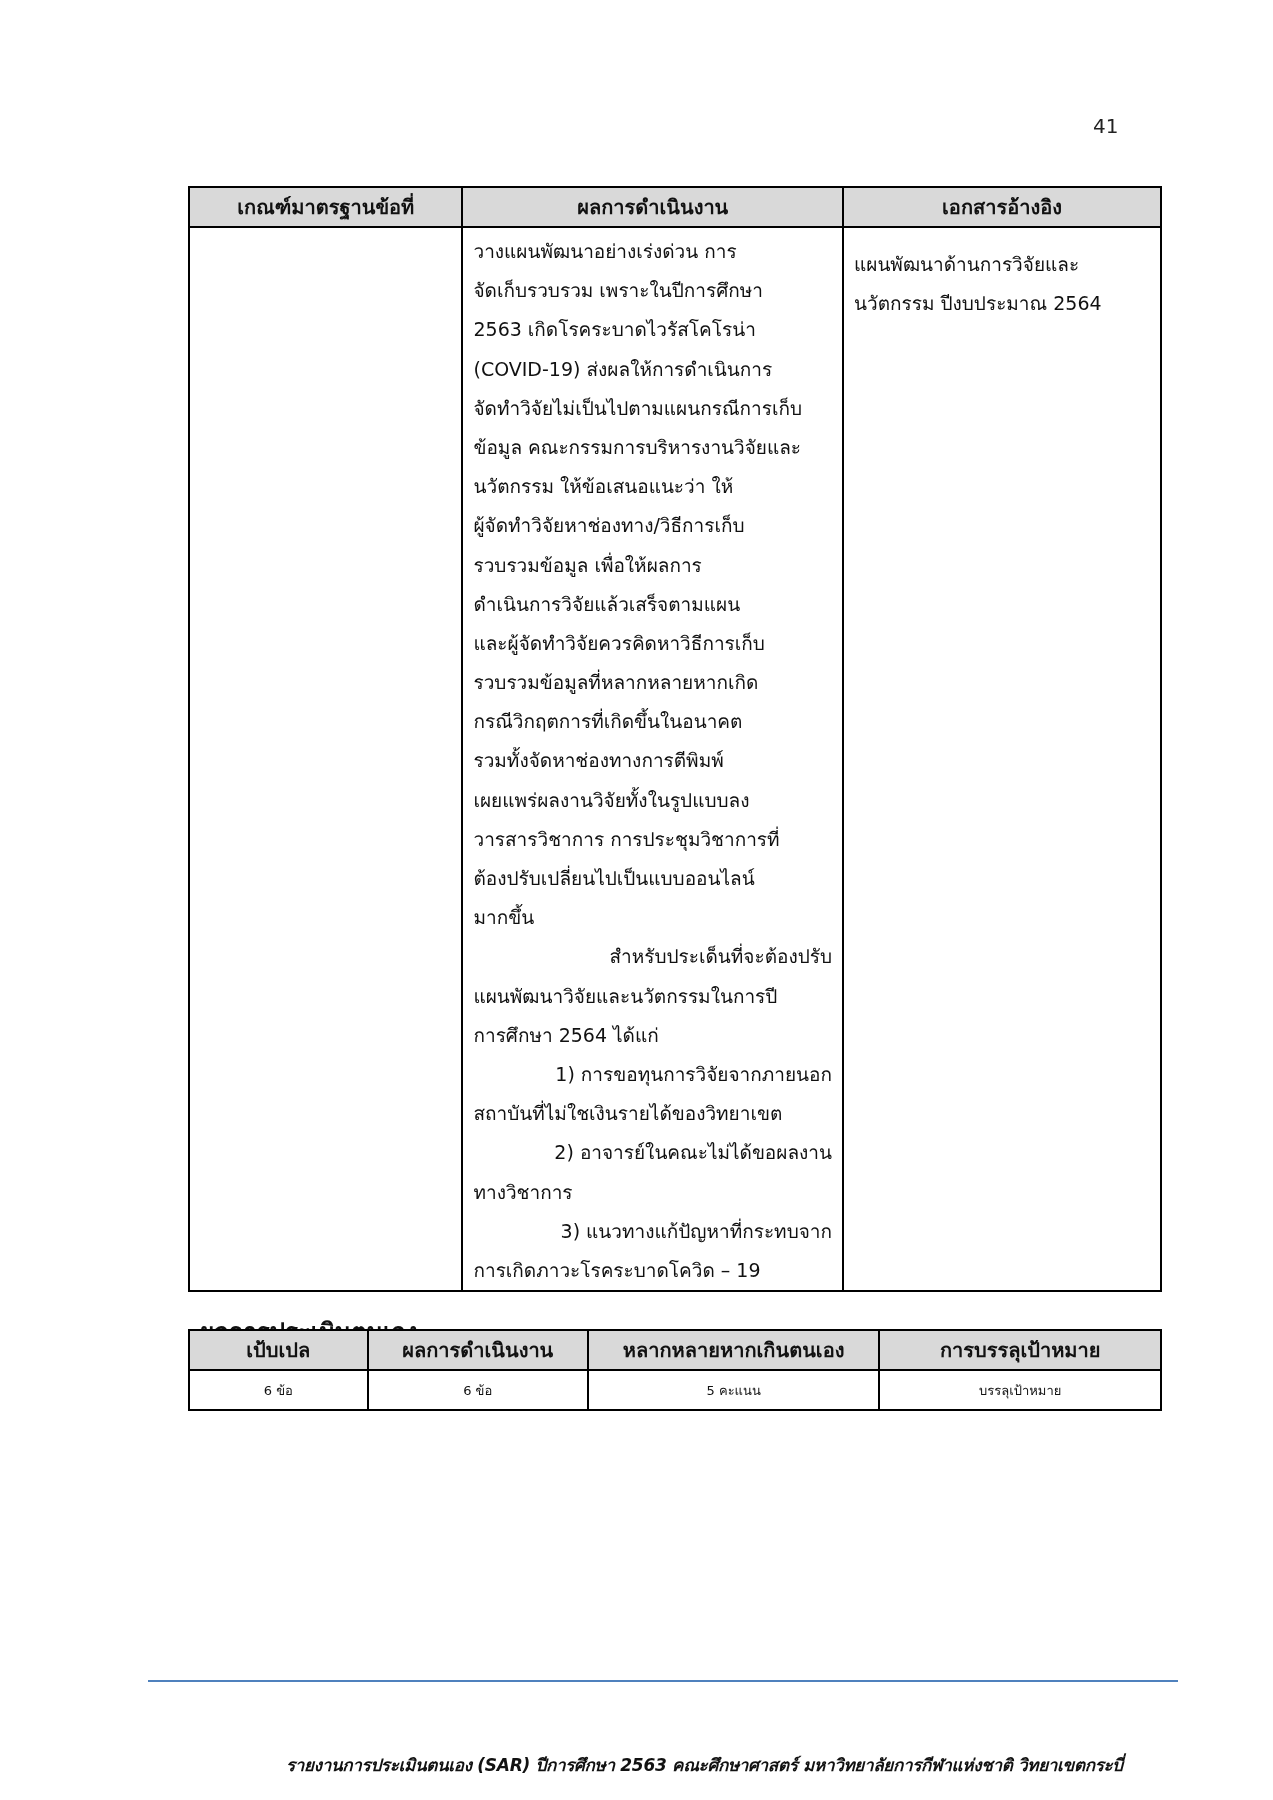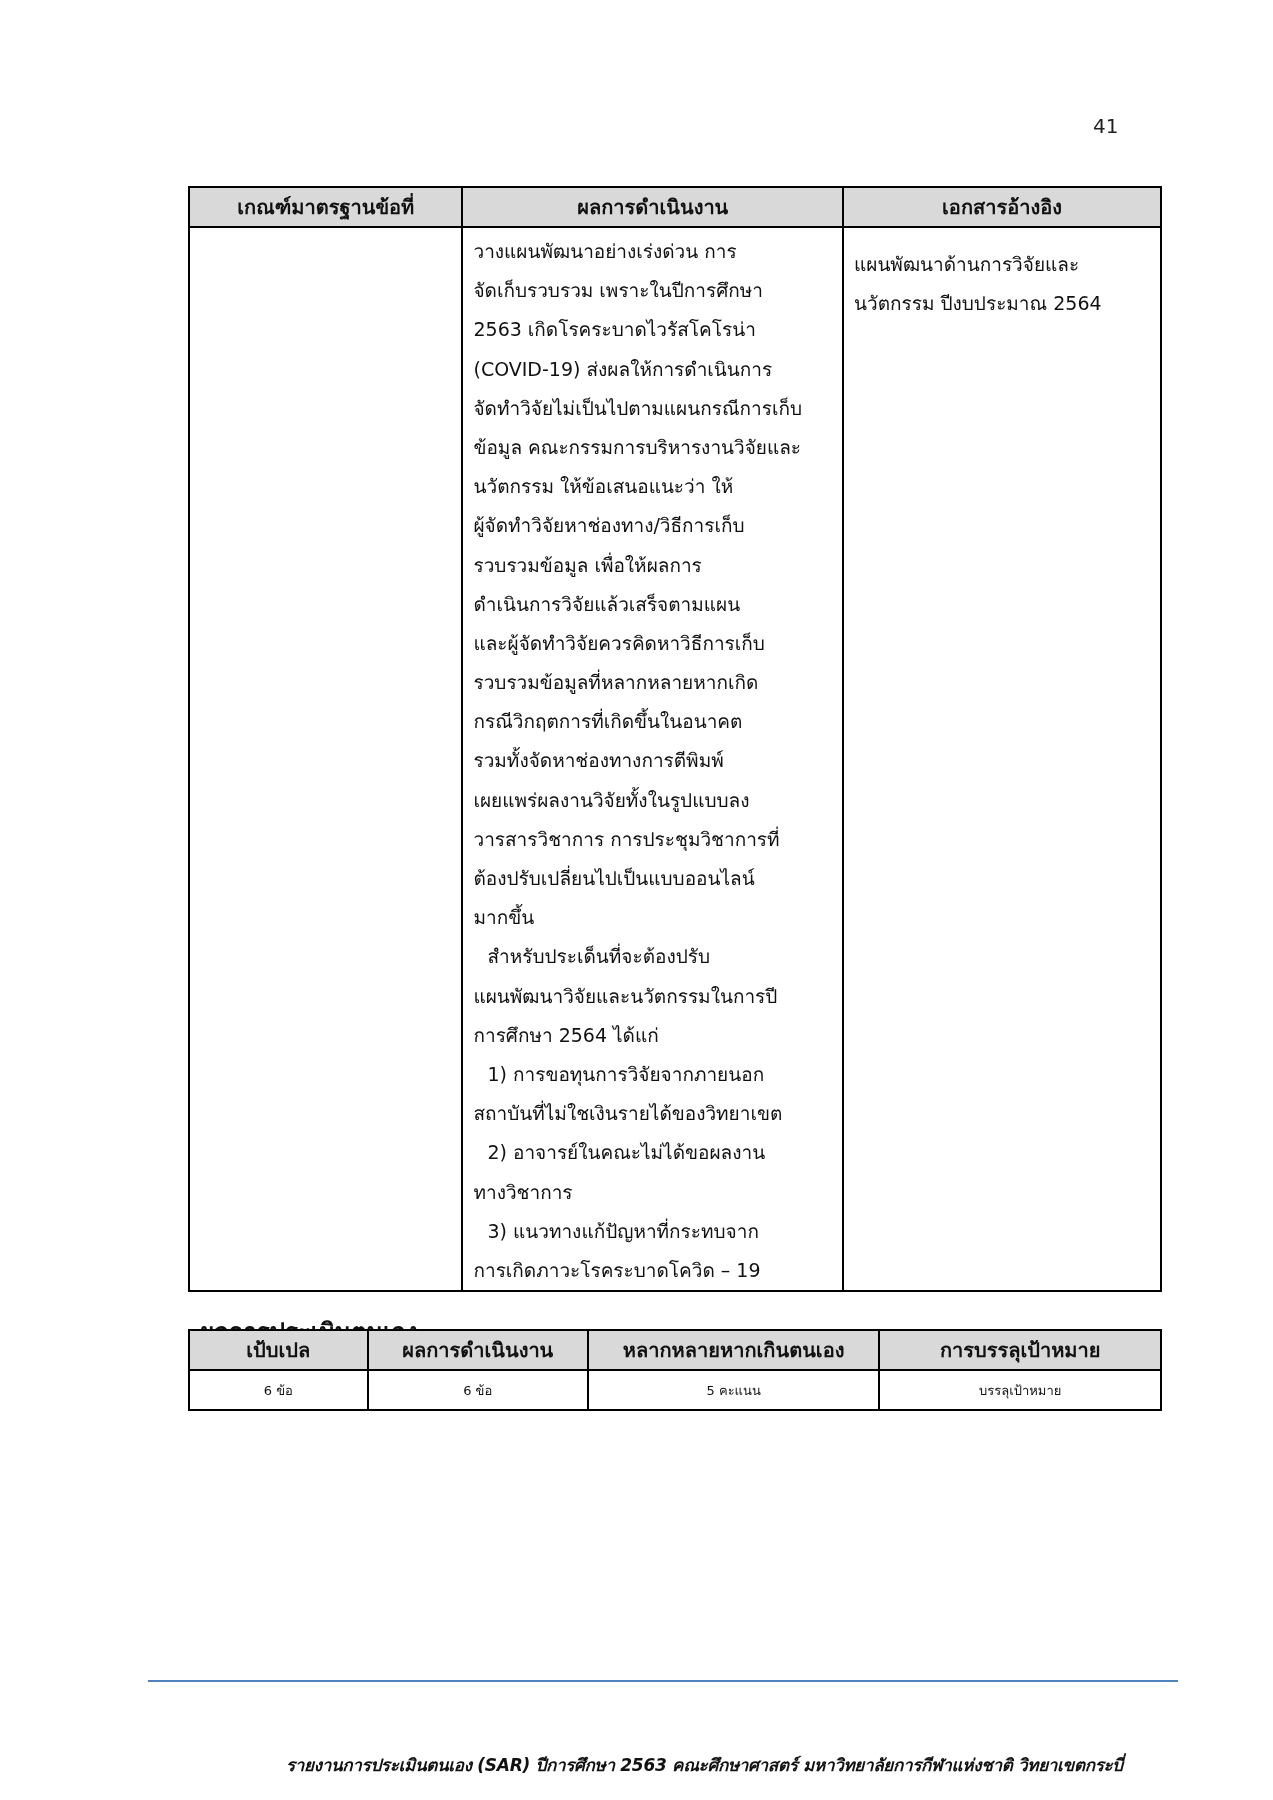--- a/index.html
+++ b/index.html
@@ -19,21 +19,21 @@
   }
   th {
     background: #d9d9d9; font-weight: bold; font-size: 20px;
     text-align: center; height: 38px; padding: 0; line-height: 38px;
   }
   .main-table td { vertical-align: top; padding: 0 10px; font-size: 19px; }
   .col-criterion { width: 298px; }
   .col-result { width: 366px; }
   .col-ref { width: 308px; }
   .line { height: 39.2px; line-height: 39.2px; white-space: nowrap; }
-  .indent { padding-left: 14px; }
+  .indent { padding-left: 14px; text-align: right; }
   .main-table td.result-cell { padding-top: 4px; padding-bottom: 0; }
   .main-table td.ref-cell { padding-top: 17px; }
   .section-title {
     position: absolute; left: 200px; top: 1312px;
     font-size: 24px; font-weight: bold;
   }
   .eval-table { left: 188px; top: 1329px; width: 974px; }
   .eval-table td {
     text-align: center; font-size: 13px; height: 38px; padding: 0;
   }

